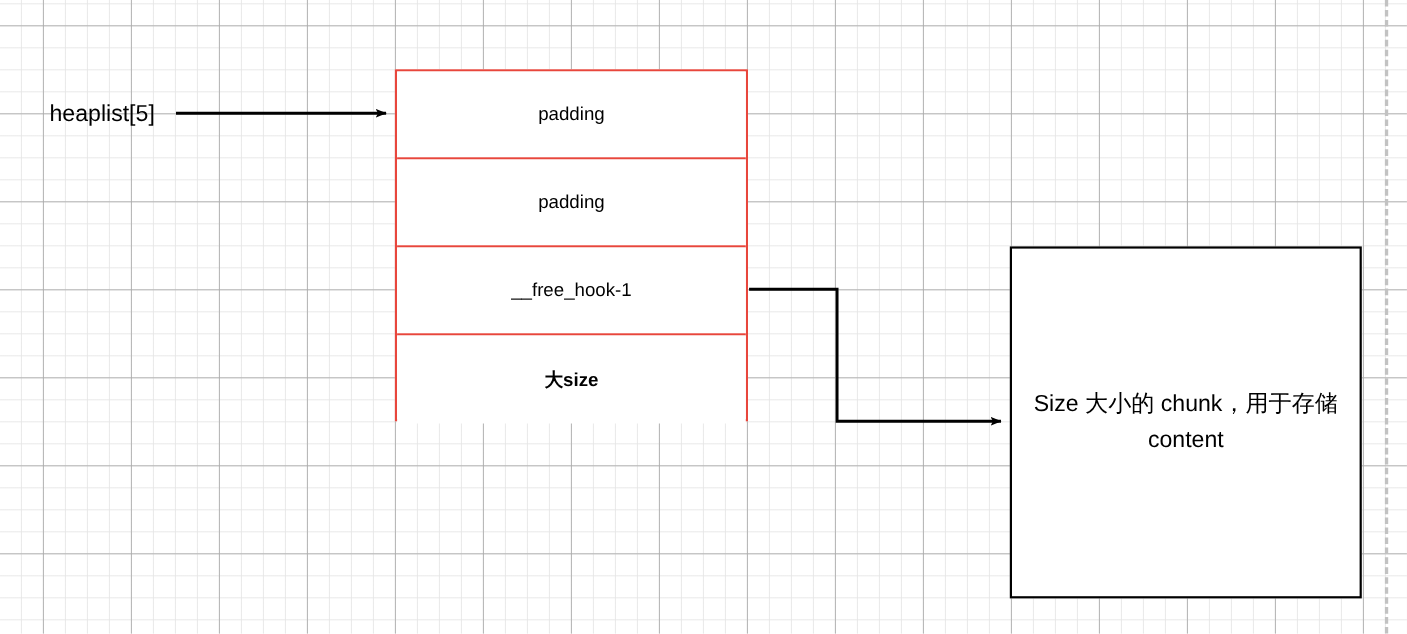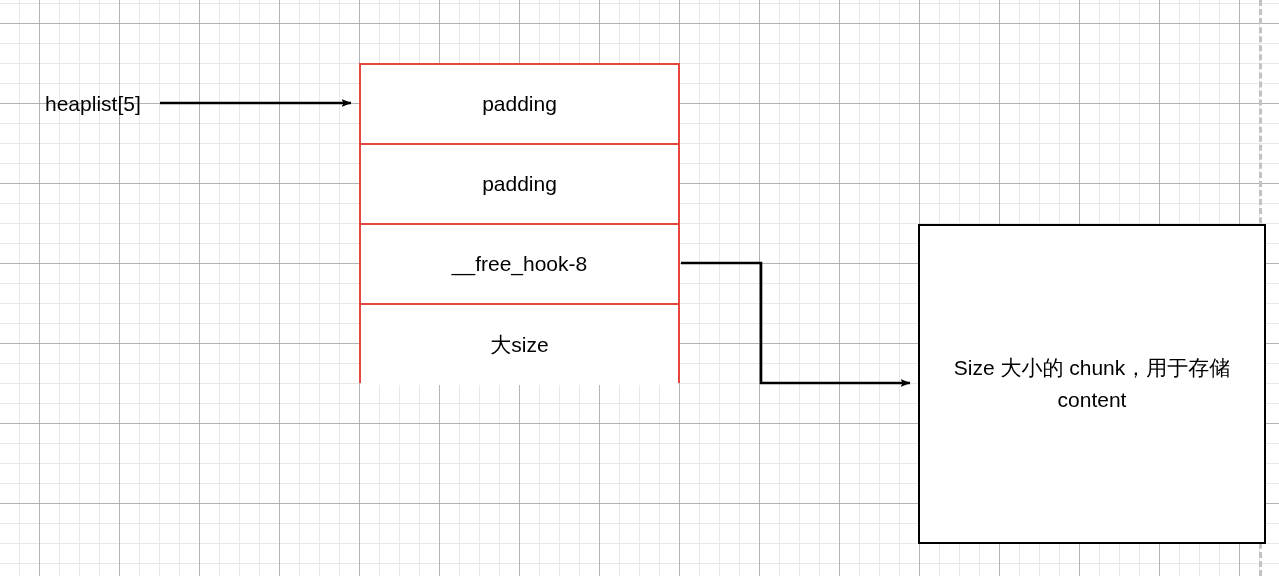--- a/index.html
+++ b/index.html
@@ -73,33 +73,34 @@
     height: 80px;
     box-sizing: border-box;
     border-bottom: 2px solid #e8463c;
     display: flex;
     align-items: center;
     justify-content: center;
     background: #ffffff;
   }
   .red-row:last-child {
     border-bottom: none;
+    font-weight: bold;
   }
   .red-row .row-text {
-    font-size: 21px;
+    font-size: 17px;
     color: #000000;
     white-space: nowrap;
   }
 
   
   .chunk-box {
     position: absolute;
     left: 918px;
     top: 224px;
-    width: 348px;
+    width: 320px;
     height: 320px;
     box-sizing: border-box;
     border: 2px solid #000000;
     background: #ffffff;
     display: flex;
     align-items: center;
     justify-content: center;
     text-align: center;
   }
   .chunk-box .chunk-text {
@@ -129,21 +130,21 @@
   <div class="heaplist-label">heaplist[5]</div>
 
   <div class="red-stack">
     <div class="red-row">
       <span class="row-text">padding</span>
     </div>
     <div class="red-row">
       <span class="row-text">padding</span>
     </div>
     <div class="red-row">
-      <span class="row-text">__free_hook-8</span>
+      <span class="row-text">__free_hook-1</span>
     </div>
     <div class="red-row">
       <span class="row-text">大size</span>
     </div>
   </div>
 
   <div class="chunk-box">
     <div class="chunk-text">Size 大小的 chunk，用于存储content</div>
   </div>
 

